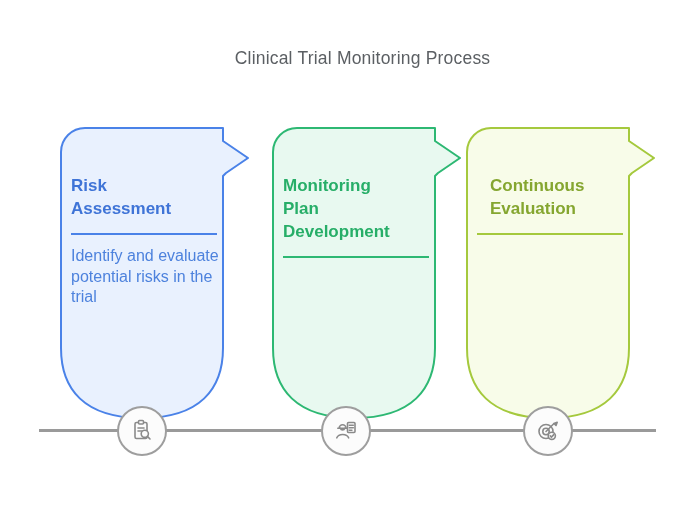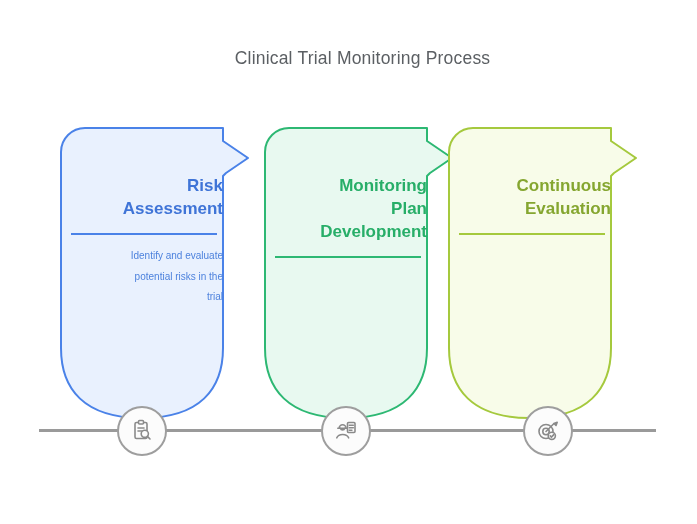--- a/index.html
+++ b/index.html
@@ -25,25 +25,24 @@
     font-weight: 500;
     color: #5b5f63;
     letter-spacing: 0.2px;
   }
   
   .step {
     position: absolute;
     top: 127px;
     width: 192px;
     height: 292px;
-    text-align: right;
   }
   #step-0 { left: 60px;  }
-  #step-1 { left: 264px; text-decoration: underline; }
-  #step-2 { left: 448px; text-decoration: underline; }
+  #step-1 { left: 272px; text-decoration: underline; }
+  #step-2 { left: 466px; text-decoration: underline; }
   .bubble-svg { position: absolute; left: 0; top: 0; }
   .bubble {
     fill: var(--fill);
     stroke: var(--accent);
     stroke-width: 2;
     stroke-linejoin: round;
   }
   .card-text {
     position: absolute;
     left: 11px;
@@ -60,21 +59,21 @@
   }
   #step-2 .card-title { padding-left: 13px; }
   .card-divider {
     height: 2px;
     width: 146px;
     margin: 13px 0 11px 0;
     background: var(--accent);
   }
   .card-desc {
     margin: 0;
-    font-size: 10px;
+    font-size: 16px;
     line-height: 20.5px;
     color: var(--text-color);
     white-space: pre-line;
   }
   
   .timeline-line {
     position: absolute;
     left: 39px;
     top: 429px;
     width: 617px;

